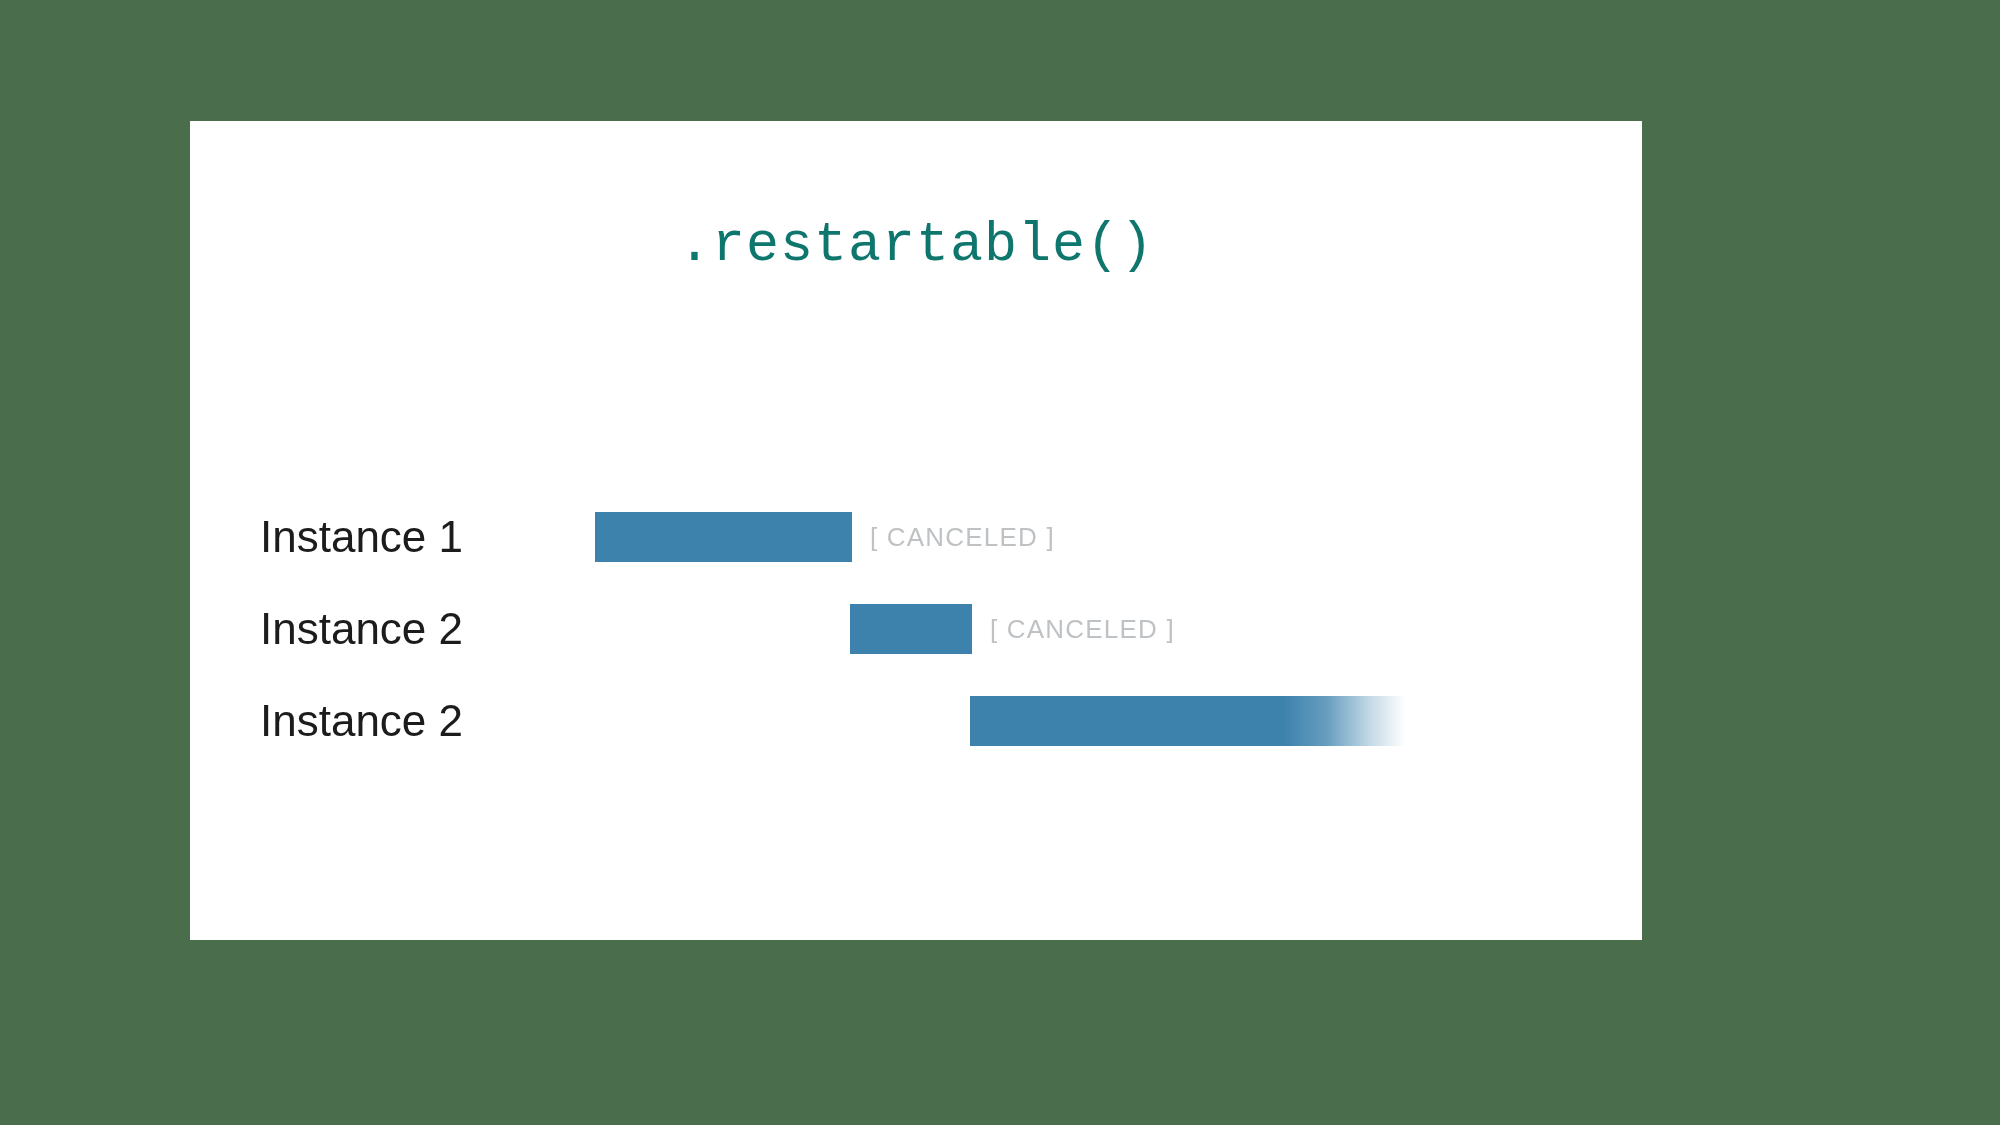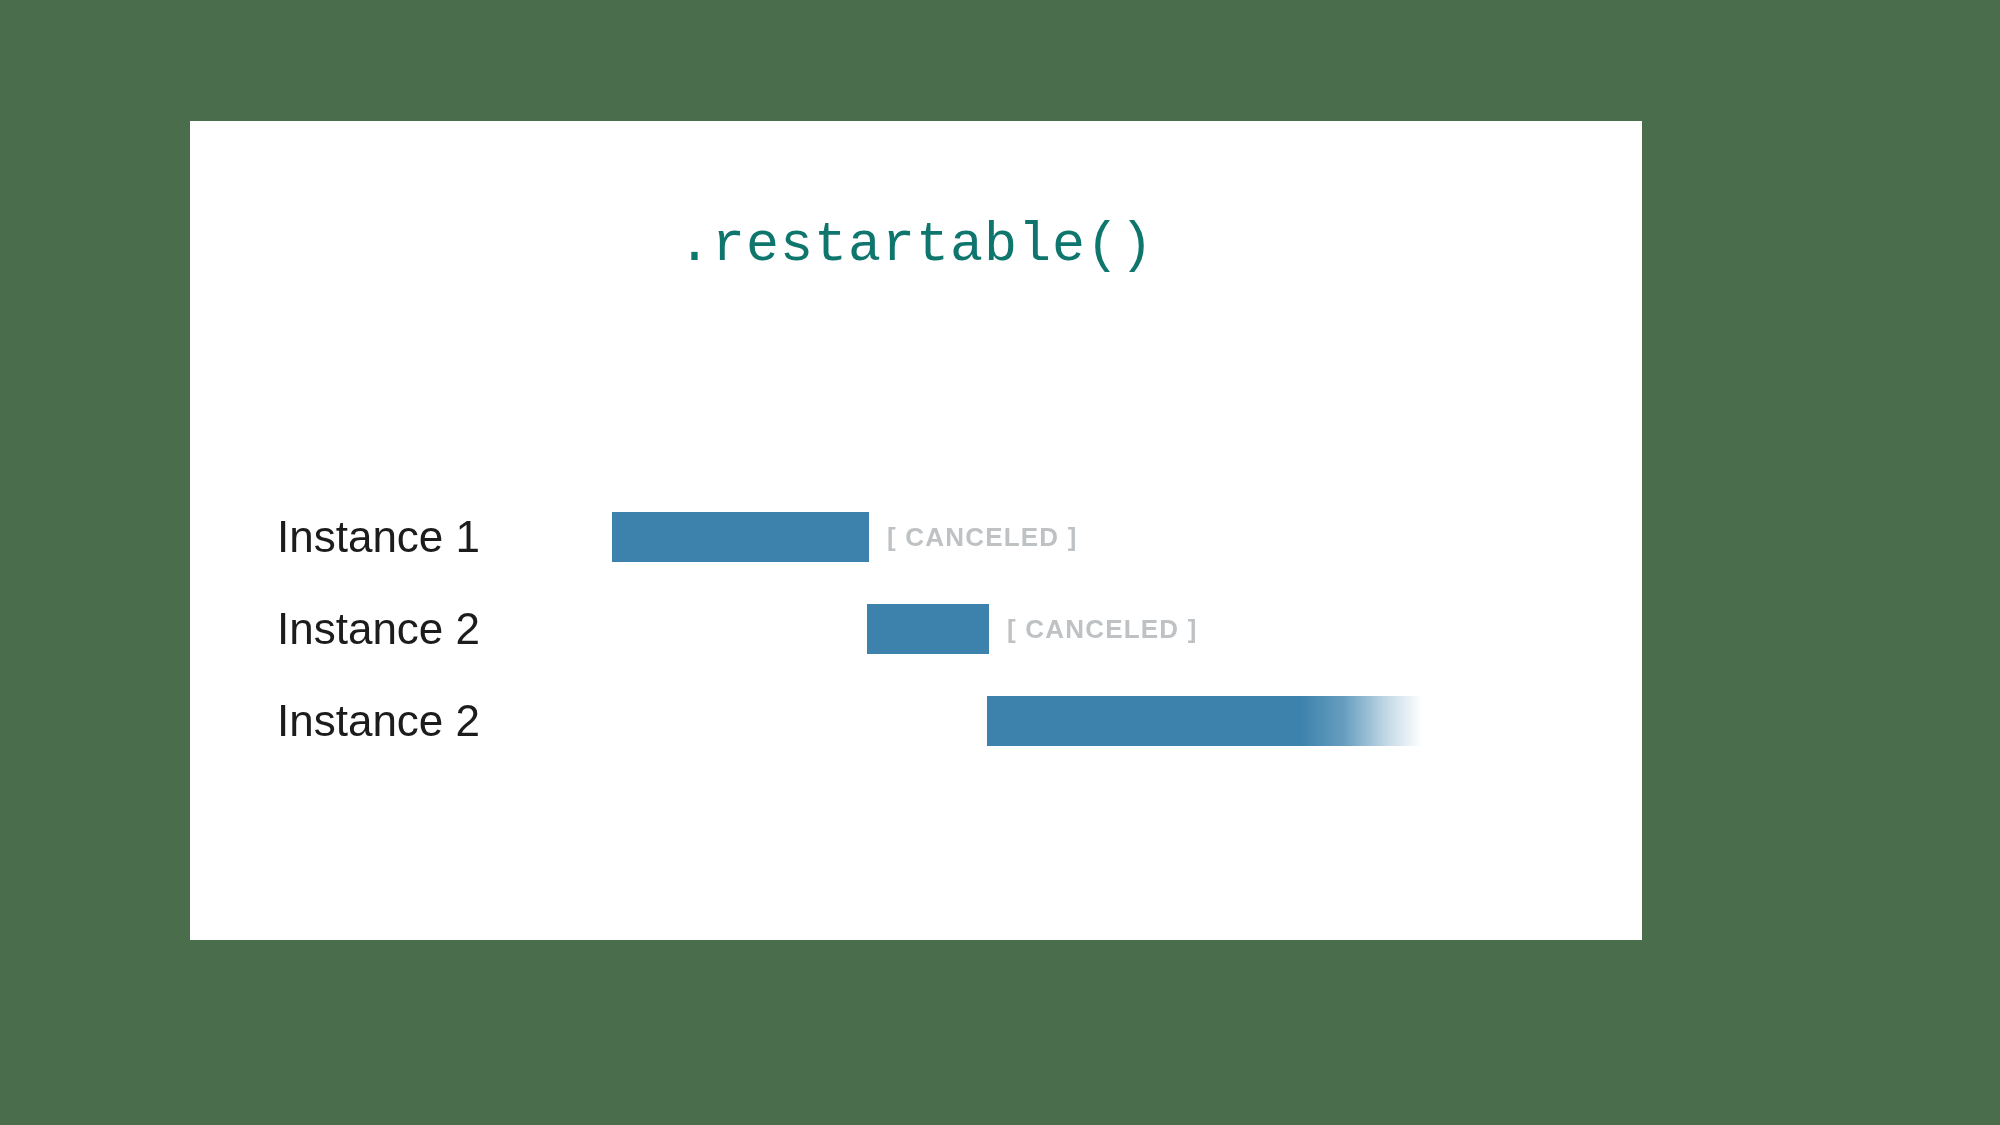--- a/index.html
+++ b/index.html
@@ -53,21 +53,20 @@
     top: 0;
     width: 100%;
     height: 100%;
   }
 
   .row {
     position: absolute;
     left: 0;
     width: 100%;
     height: 92px;
-    margin-left: 17px;
   }
   .row-0 { top: 370px; }
   .row-1 { top: 462px; padding-left: 28px; }
   .row-2 { top: 554px; }
 
   .row-label {
     position: absolute;
     left: 70px;
     top: 0;
     height: 92px;
@@ -94,21 +93,21 @@
                 rgba(60,130,173,0.00) 100%);
   }
 
   .row-status {
     position: absolute;
     top: 0;
     height: 92px;
     line-height: 92px;
     font-family: "Liberation Sans", sans-serif;
     font-size: 26px;
-    font-weight: 700;
+    font-weight: 400;
     letter-spacing: 1.2px;
     color: #bfc2c4;
     white-space: pre;
   }
 </style>
 </head>
 <body>
 
 <div class="stage">
 

